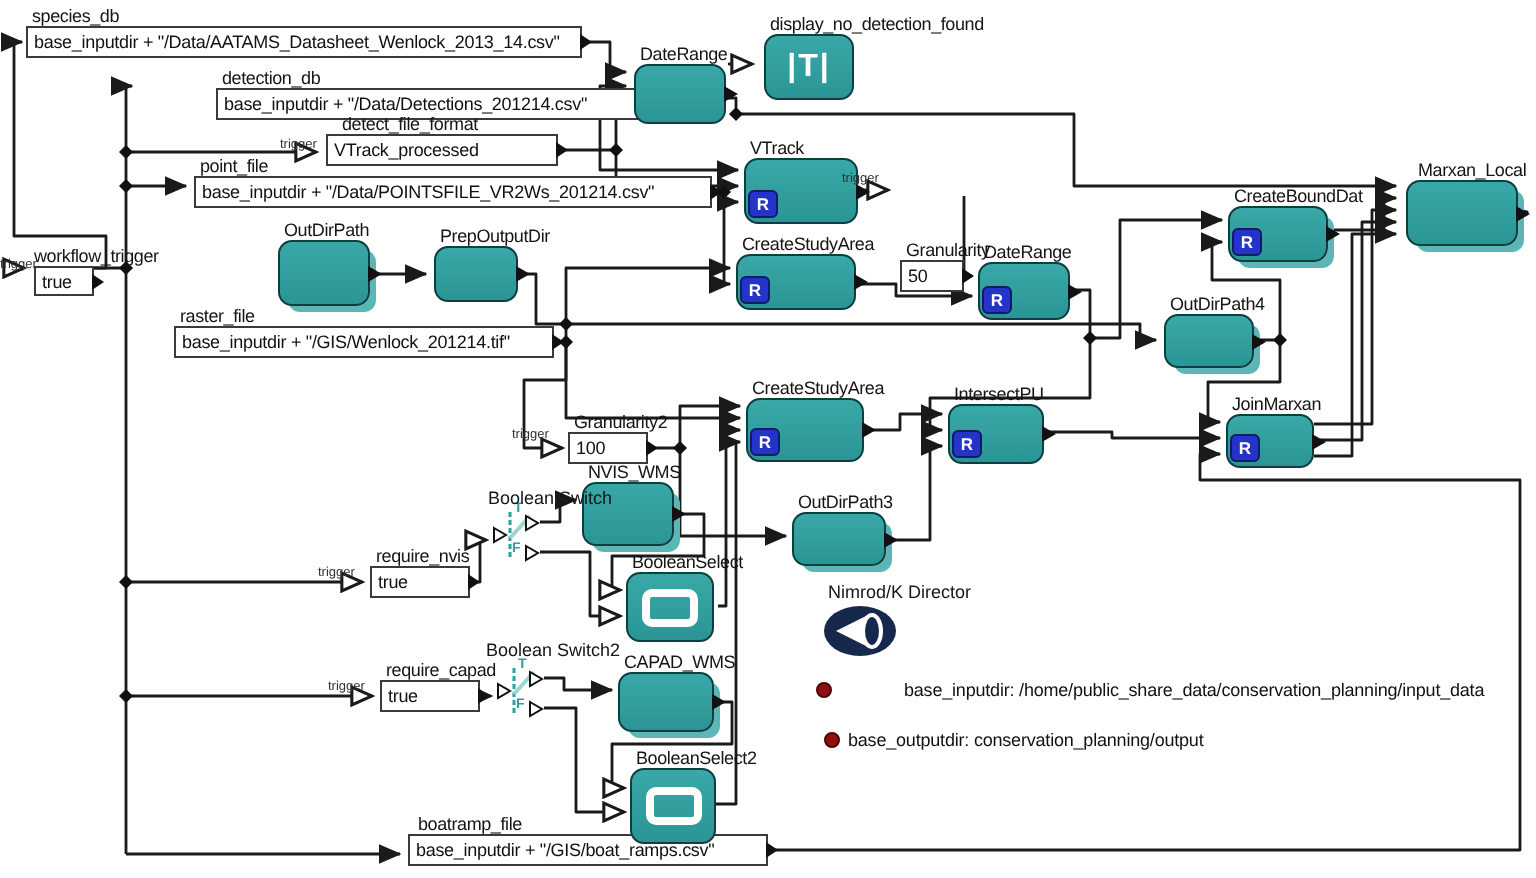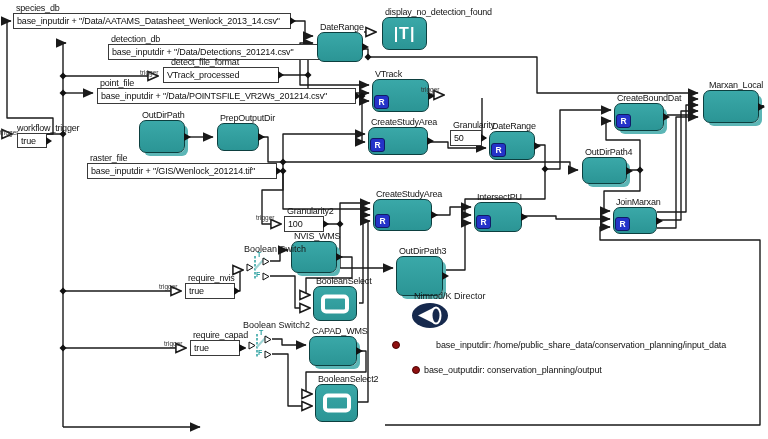--- a/index.html
+++ b/index.html
@@ -143,20 +143,24 @@
   <span>100</span>
 </div>
 <div class="node pbox" style="left:185px;top:283px;width:50px;height:16px;">
   <span class="alabel">require_nvis</span>
   <span>true</span>
 </div>
 <div class="node pbox" style="left:190px;top:340px;width:50px;height:16px;">
   <span class="alabel">require_capad</span>
   <span>true</span>
 </div>
+<div class="node pbox" style="left:204px;top:417px;width:180px;height:16px;">
+  <span class="alabel" style="left:4px;">boatramp_file</span>
+  <span>base_inputdir + "/GIS/boat_ramps.csv"</span>
+</div>
 
 <span class="trig" style="left:0px;top:129px;">trigger</span>
 <span class="trig" style="left:140px;top:69px;">trigger</span>
 <span class="trig" style="left:421px;top:86px;">trigger</span>
 <span class="trig" style="left:256px;top:214px;">trigger</span>
 <span class="trig" style="left:159px;top:283px;">trigger</span>
 <span class="trig" style="left:164px;top:340px;">trigger</span>
 
 <div class="node actor has-out" style="left:317px;top:32px;width:46px;height:30px;">
   <span class="alabel">DateRange</span>
@@ -198,21 +202,21 @@
 <div class="node actor" style="left:315px;top:384px;width:43px;height:38px;">
   <span class="alabel">BooleanSelect2</span>
   <span class="selglyph"></span>
 </div>
 <div class="node actor has-out shadow" style="left:139px;top:120px;width:46px;height:33px;">
   <span class="alabel">OutDirPath</span>
 </div>
 <div class="node actor has-out" style="left:217px;top:123px;width:42px;height:28px;">
   <span class="alabel">PrepOutputDir</span>
 </div>
-<div class="node actor has-out shadow" style="left:396px;top:256px;width:47px;height:40px;">
+<div class="node actor has-out shadow" style="left:396px;top:256px;width:47px;height:27px;">
   <span class="alabel">OutDirPath3</span>
 </div>
 <div class="node actor has-out shadow" style="left:582px;top:157px;width:45px;height:27px;">
   <span class="alabel">OutDirPath4</span>
 </div>
 <div class="node actor has-out shadow" style="left:614px;top:103px;width:50px;height:28px;">
   <span class="alabel">CreateBoundDat</span>
   <span class="rbadge">R</span>
 </div>
 <div class="node actor has-out" style="left:613px;top:207px;width:44px;height:27px;">
@@ -250,21 +254,21 @@
 
 <span class="director-label" style="left:414px;top:291px;">Nimrod/K Director</span>
 <div class="node" style="left:411px;top:302px;width:38px;height:27px;">
   <svg width="38" height="27">
     <ellipse cx="19" cy="13.5" rx="18" ry="12.5" fill="#16294d"></ellipse>
     <path d="M7,13.5 L24,5 L24,22 Z" fill="#ffffff"></path>
     <ellipse cx="25" cy="13.5" rx="4.5" ry="8" fill="#16294d" stroke="#ffffff" stroke-width="2"></ellipse>
   </svg>
 </div>
 
-<div class="annot" style="left:392px;top:340px;gap:36px;">
+<div class="annot" style="left:408px;top:340px;gap:36px;">
   <span class="dot"></span>
   <span class="atext">base_inputdir: /home/public_share_data/conservation_planning/input_data</span>
 </div>
 <div class="annot" style="left:412px;top:365px;">
   <span class="dot"></span>
   <span class="atext">base_outputdir: conservation_planning/output</span>
 </div>
 
 </div>
 

